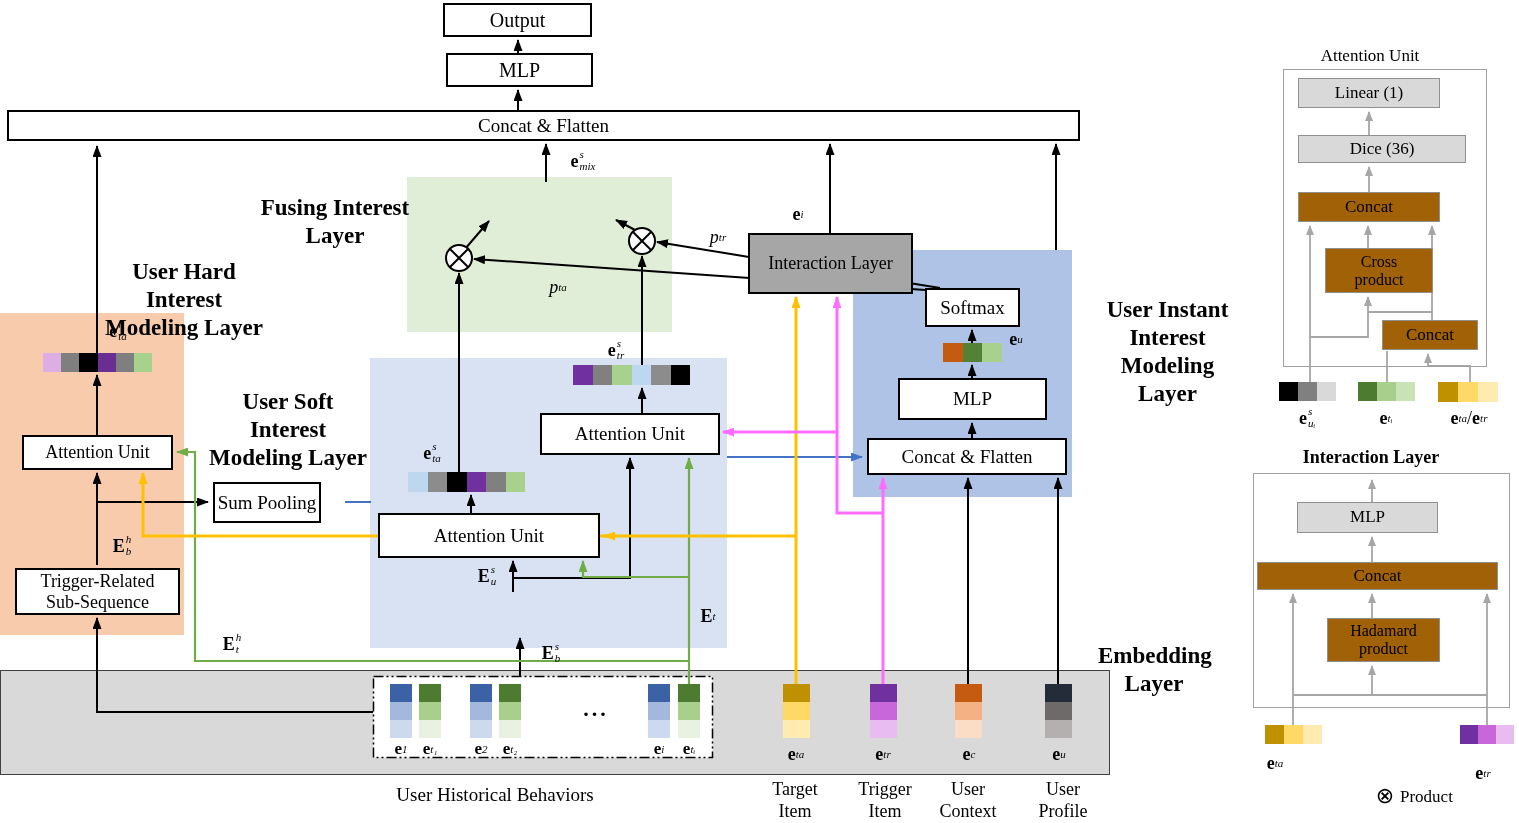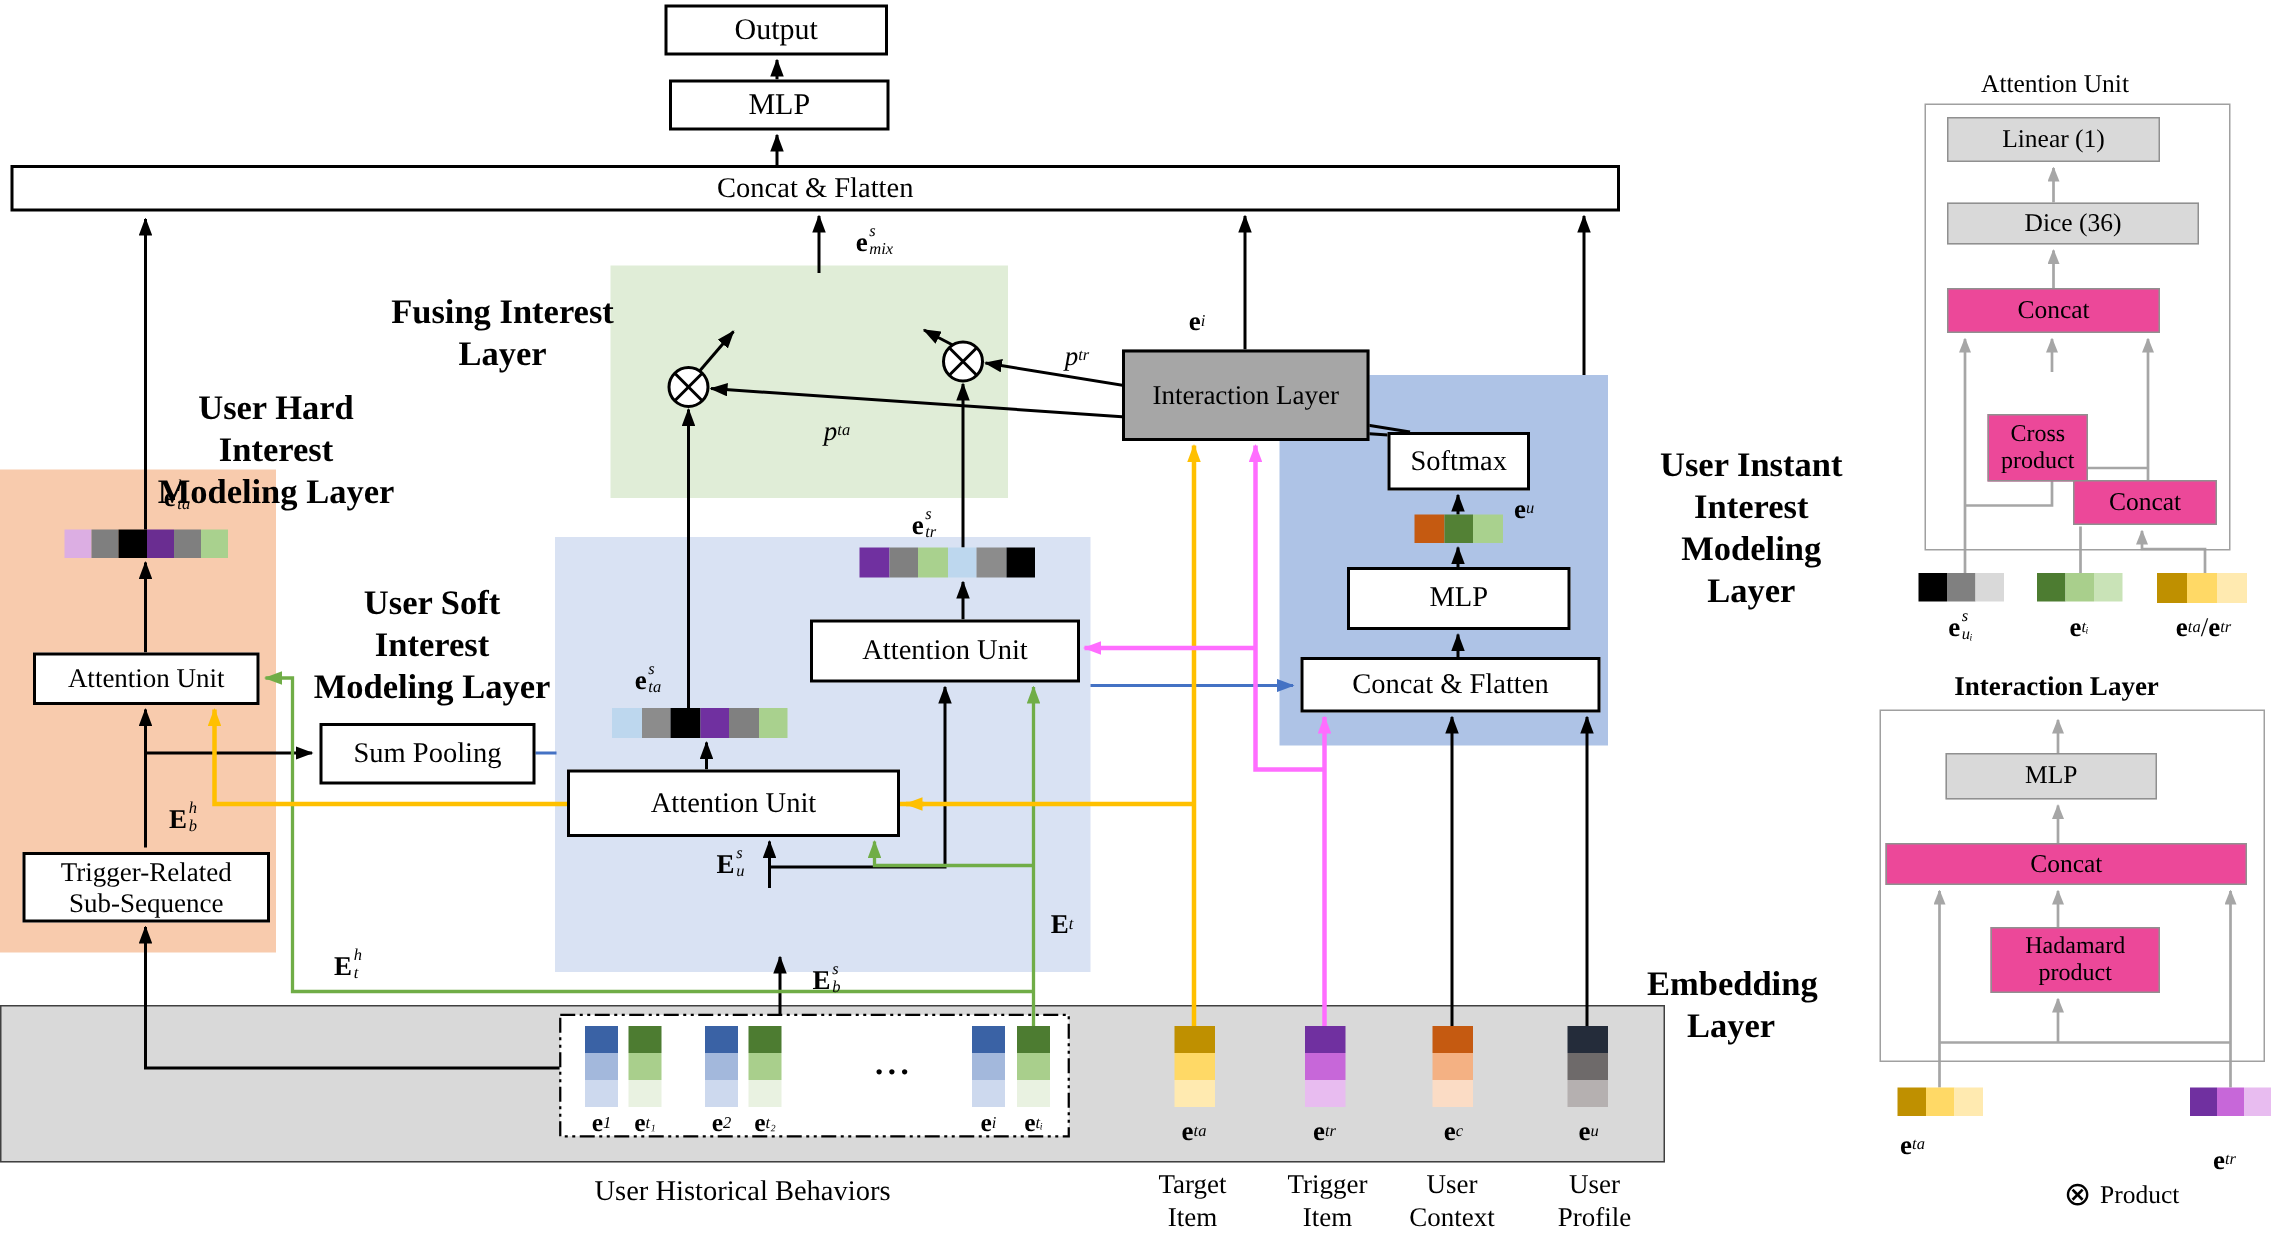--- a/index.html
+++ b/index.html
@@ -2,21 +2,21 @@
 <html style="--line-black: #000000; --line-yellow: #ffc000; --line-pink: #ff6dff; --line-green: #70ad47; --line-blue: #4472c4; --line-gray: #a6a6a6; --region-hard: #f8cbad; --region-soft: #d9e2f3; --region-fusing: #e0edd7; --region-instant: #aec3e6; --region-embedding: #d9d9d9; --interaction-fill: #a6a6a6; --panel-fill: #d9d9d9;"><head>
 <meta charset="utf-8">
 <style>
   html,body{margin:0;padding:0;background:#fff;}
   #canvas{position:relative;width:1519px;height:823px;background:#fff;overflow:hidden;
           font-family:"Liberation Serif",serif;color:#000;}
   .region{position:absolute;z-index:0;}
   #wires{position:absolute;left:0;top:0;z-index:1;}
   .box{position:absolute;z-index:2;background:#fff;border:2px solid #000;display:flex;
        align-items:center;justify-content:center;text-align:center;font-size:19px;line-height:1.12;box-sizing:border-box;}
-  .pbox{position:absolute;z-index:2;background:#ec4899;border:1.5px solid #909090;display:flex;
+  .pbox{position:absolute;z-index:2;background:#a16207;border:1.5px solid #909090;display:flex;
         align-items:center;justify-content:center;text-align:center;font-size:17px;line-height:1.1;box-sizing:border-box;}
   .pbox.fill{background:#d9d9d9;}
   .outer{position:absolute;z-index:1;border:1.5px solid #a0a0a0;box-sizing:border-box;background:transparent;}
   .title{position:absolute;z-index:2;font-weight:700;font-size:23px;text-align:center;line-height:1.22;}
   .lab{position:absolute;z-index:2;font-size:18px;text-align:center;line-height:1.15;}
   .math{position:absolute;z-index:2;font-size:18px;display:flex;align-items:center;justify-content:center;white-space:nowrap;}
   .math .mb{font-weight:700;font-style:normal;}
   .math.ital .mb{font-weight:400;font-style:italic;}
   .math sub,.math sup{font-size:11px;font-style:italic;}
   .math sub{vertical-align:-5px;}
@@ -227,21 +227,21 @@
       <span class="stk">
         <span>h</span>
         <span>t</span>
       </span>
     </div>
 
   <div class="title" style="left:203px;top:388px;width:170px;">
     <div>User Soft Interest</div>
     <div>Modeling Layer</div>
   </div>
-  <div class="box" style="left:213px;top:482px;width:144px;height:41px;">
+  <div class="box" style="left:213px;top:482px;width:108px;height:41px;">
       <span>Sum Pooling</span>
     </div>
   <div class="math" style="left:592px;top:336px;width:48px;height:28px;">
       <b class="mb">e</b>
       <span class="stk">
         <span>s</span>
         <span>tr</span>
       </span>
     </div>
   <div class="vec" style="left:573px;top:365px;width:117px;height:20px;">
@@ -439,21 +439,21 @@
   <div class="outer" style="left:1283px;top:69px;width:204px;height:298px;"></div>
   <div class="pbox fill" style="left:1298px;top:78px;width:142px;height:30px;">
       <span>Linear (1)</span>
     </div>
   <div class="pbox fill" style="left:1298px;top:135px;width:168px;height:28px;">
       <span>Dice (36)</span>
     </div>
   <div class="pbox" style="left:1298px;top:192px;width:142px;height:30px;">
       <span>Concat</span>
     </div>
-  <div class="pbox" style="left:1325px;top:248px;width:67px;height:45px;font-size:16px;margin-top:28px;">
+  <div class="pbox" style="left:1325px;top:248px;width:108px;height:45px;font-size:16px;">
     <div>
         <div>Cross</div>
         <div>product</div>
       </div>
   </div>
   <div class="pbox" style="left:1382px;top:320px;width:96px;height:30px;">
       <span>Concat</span>
     </div>
   <div class="vec" style="left:1279px;top:382px;width:57px;height:19px;">
       <div class="cell" style="background: rgb(0, 0, 0);"></div>

